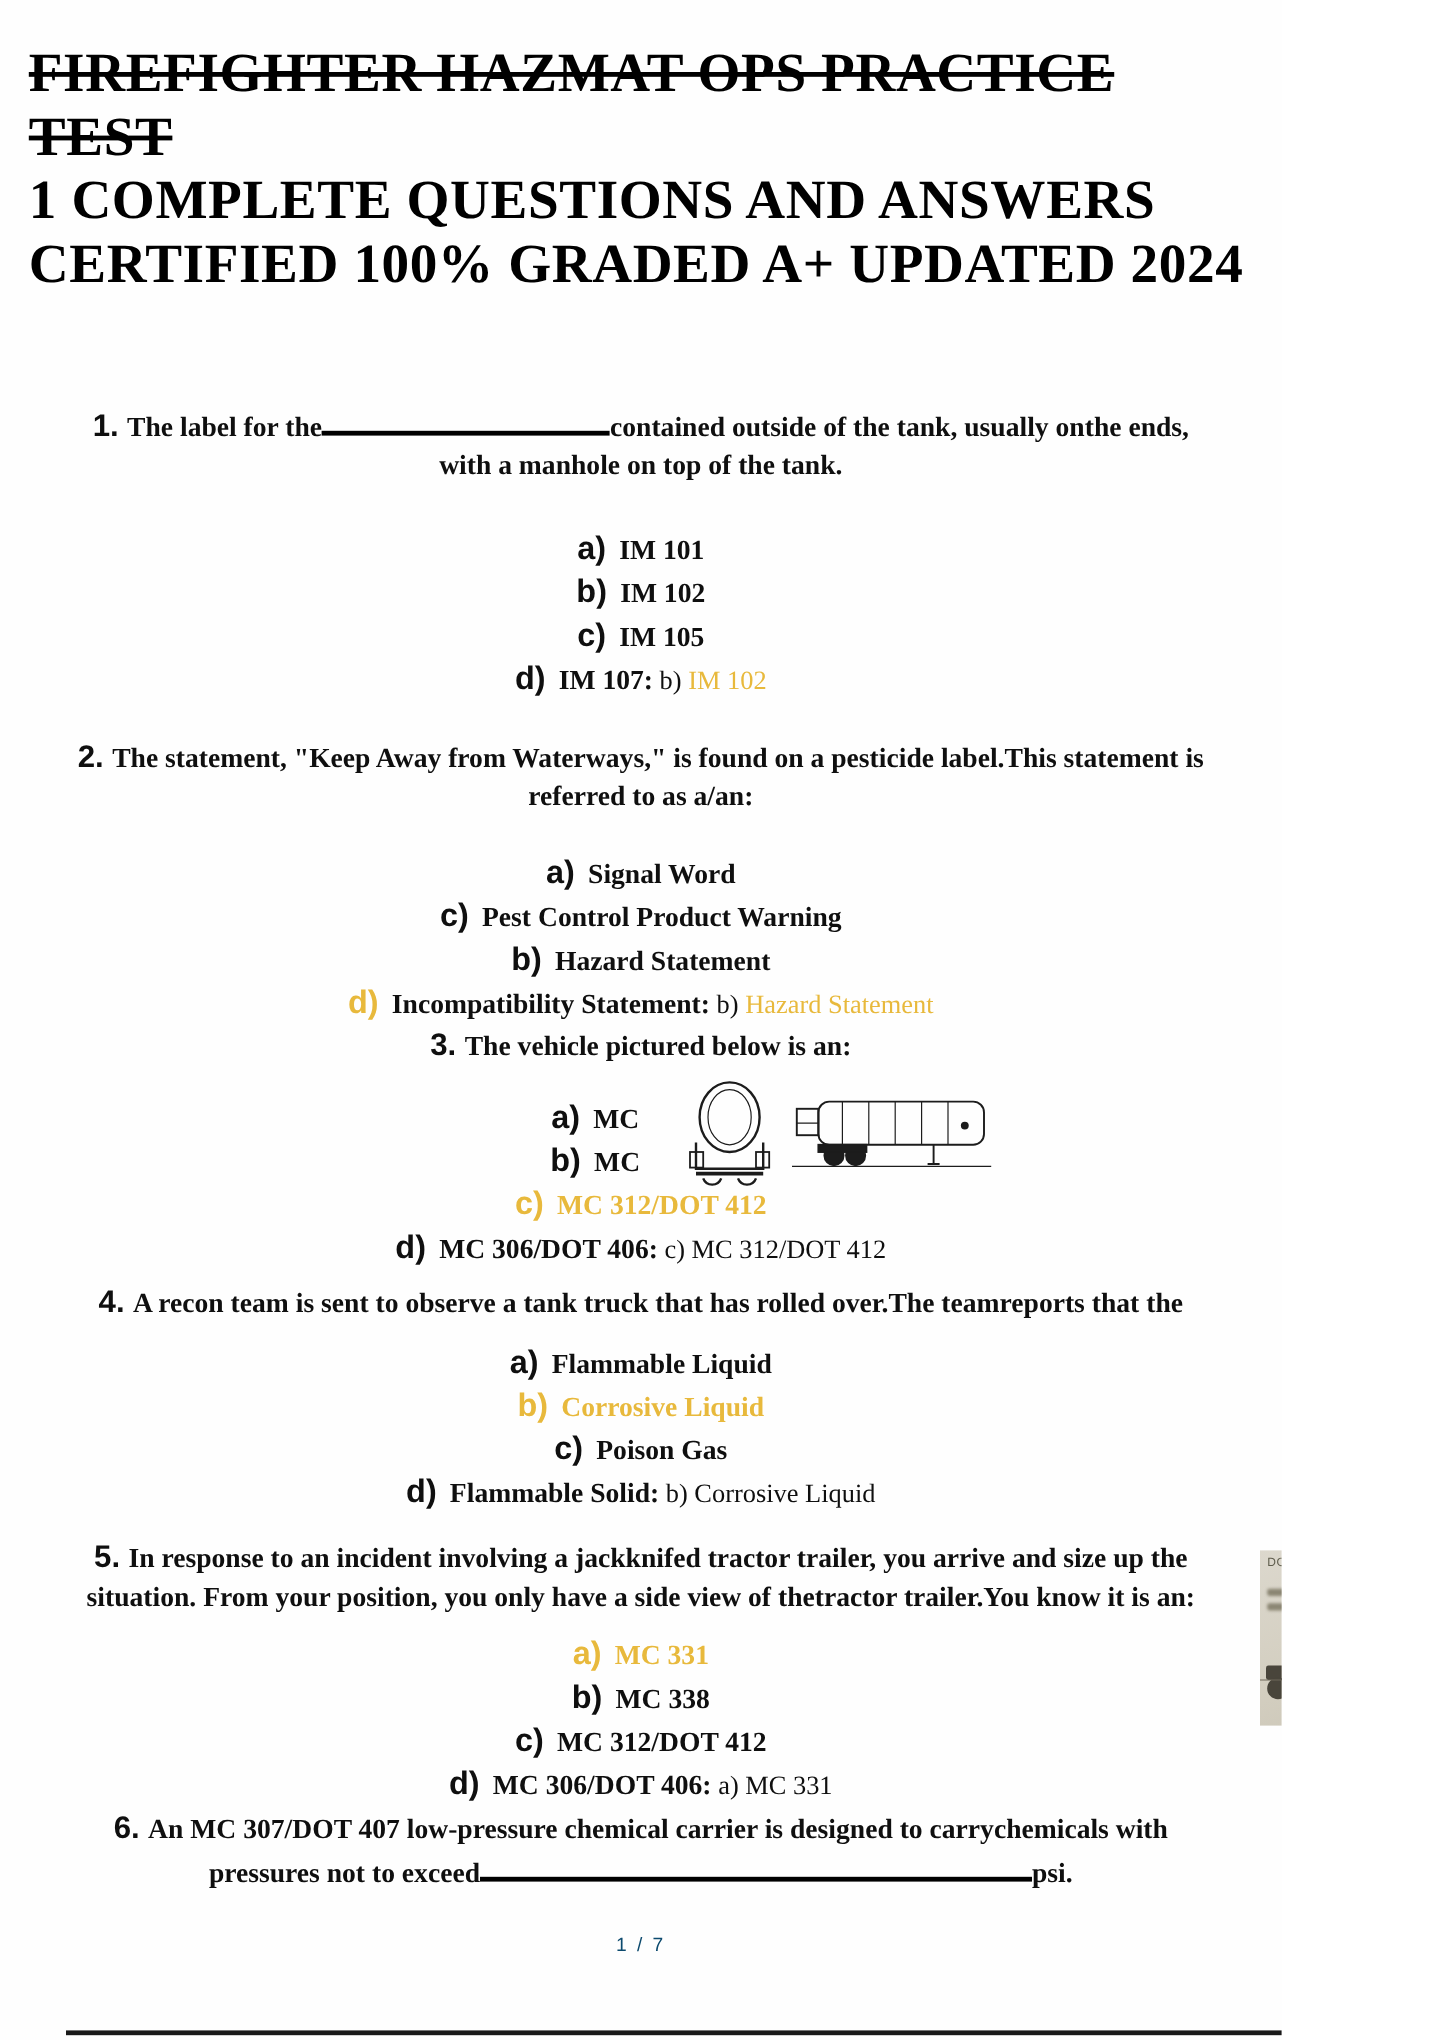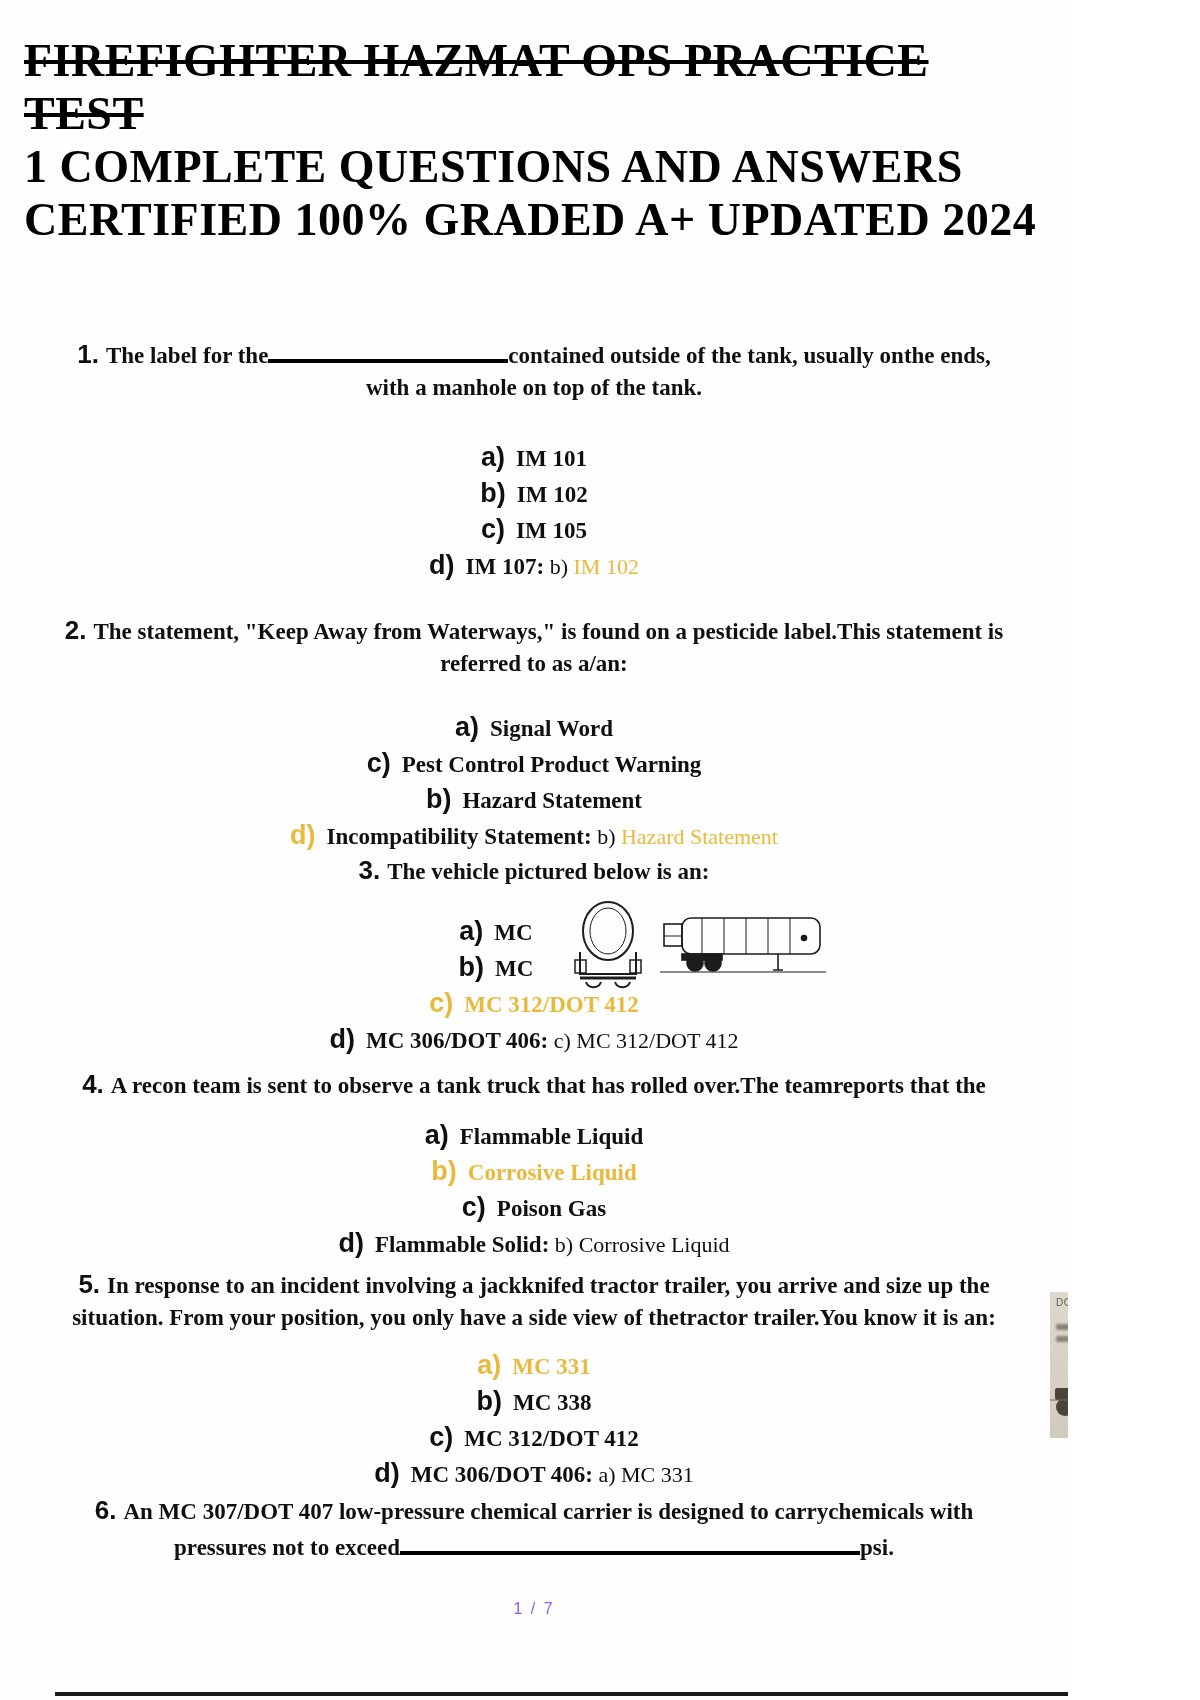--- a/index.html
+++ b/index.html
@@ -11,21 +11,21 @@
     font-family:"Liberation Serif", serif;
     color:#0f0f0f;
   }
   
   .title{padding:34px 24px 0 24px;font-weight:bold;font-size:46px;line-height:53px;color:#000;letter-spacing:0.5px;}
   .t-line.strike{text-decoration:line-through;text-decoration-thickness:4px;}
   
   .questions{width:100%;}
   .question{margin:0 10px;}
   .q1{margin-top:92px;} .q2{margin-top:30px;} .q3{margin-top:0px;}
-  .q4{margin-top:10px;} .q5{margin-top:6px;}  .q6{margin-top:0px;}
+  .q4{margin-top:10px;} .q5{margin-top:19px;}  .q6{margin-top:0px;}
   .q-text{text-align:center;font-weight:bold;font-size:23px;line-height:32px;}
   .q6 .q-text{line-height:36px;}
   .q-num{font-family:"Liberation Sans", sans-serif;font-size:26px;font-weight:bold;margin-right:7px;}
   .q-blank{display:inline-block;height:18px;border-bottom:4px solid #000;}
   .q-options{position:relative;margin-top:26px;}
   .q1 .q-options{margin-top:36px;}
   .q2 .q-options{margin-top:30px;}
   .q4 .q-options{margin-top:16px;}
   .q5 .q-options{margin-top:14px;}
   .opt-row{text-align:center;line-height:35px;font-size:23px;font-weight:bold;}
@@ -40,21 +40,21 @@
          background:linear-gradient(160deg,#dcd8cd 0%,#d3cec0 55%,#c9c4b4 100%);overflow:hidden;}
   .ph-head{position:absolute;top:5px;left:6px;font-family:"Liberation Sans",sans-serif;
            font-size:10px;color:#5f5d4d;letter-spacing:.5px;filter:blur(.6px);}
   .ph-bar{position:absolute;left:6px;height:6px;background:#8b8673;filter:blur(1.2px);border-radius:2px;}
   .b0{top:4px;left:26px;width:58px;}
   .b1{top:32px;width:160px;}
   .b2{top:44px;width:78px;}
   .ph-draw{position:absolute;left:0;bottom:2px;}
   
   .page-num{margin-top:34px;text-align:center;font-family:"Liberation Sans",sans-serif;
-            font-size:16px;color:#8b5cf6;letter-spacing:2px;}
+            font-size:16px;color:#0c4a6e;letter-spacing:2px;}
   .bottom-rule{position:absolute;left:55px;top:1692px;width:1145px;height:4px;background:#191919;}
 </style>
 </head>
 <body>
 
 <div class="page">
 
   <header class="title">
     <div class="t-line strike">FIREFIGHTER HAZMAT OPS PRACTICE TEST</div>
     <div class="t-line">1 COMPLETE QUESTIONS AND ANSWERS</div>

